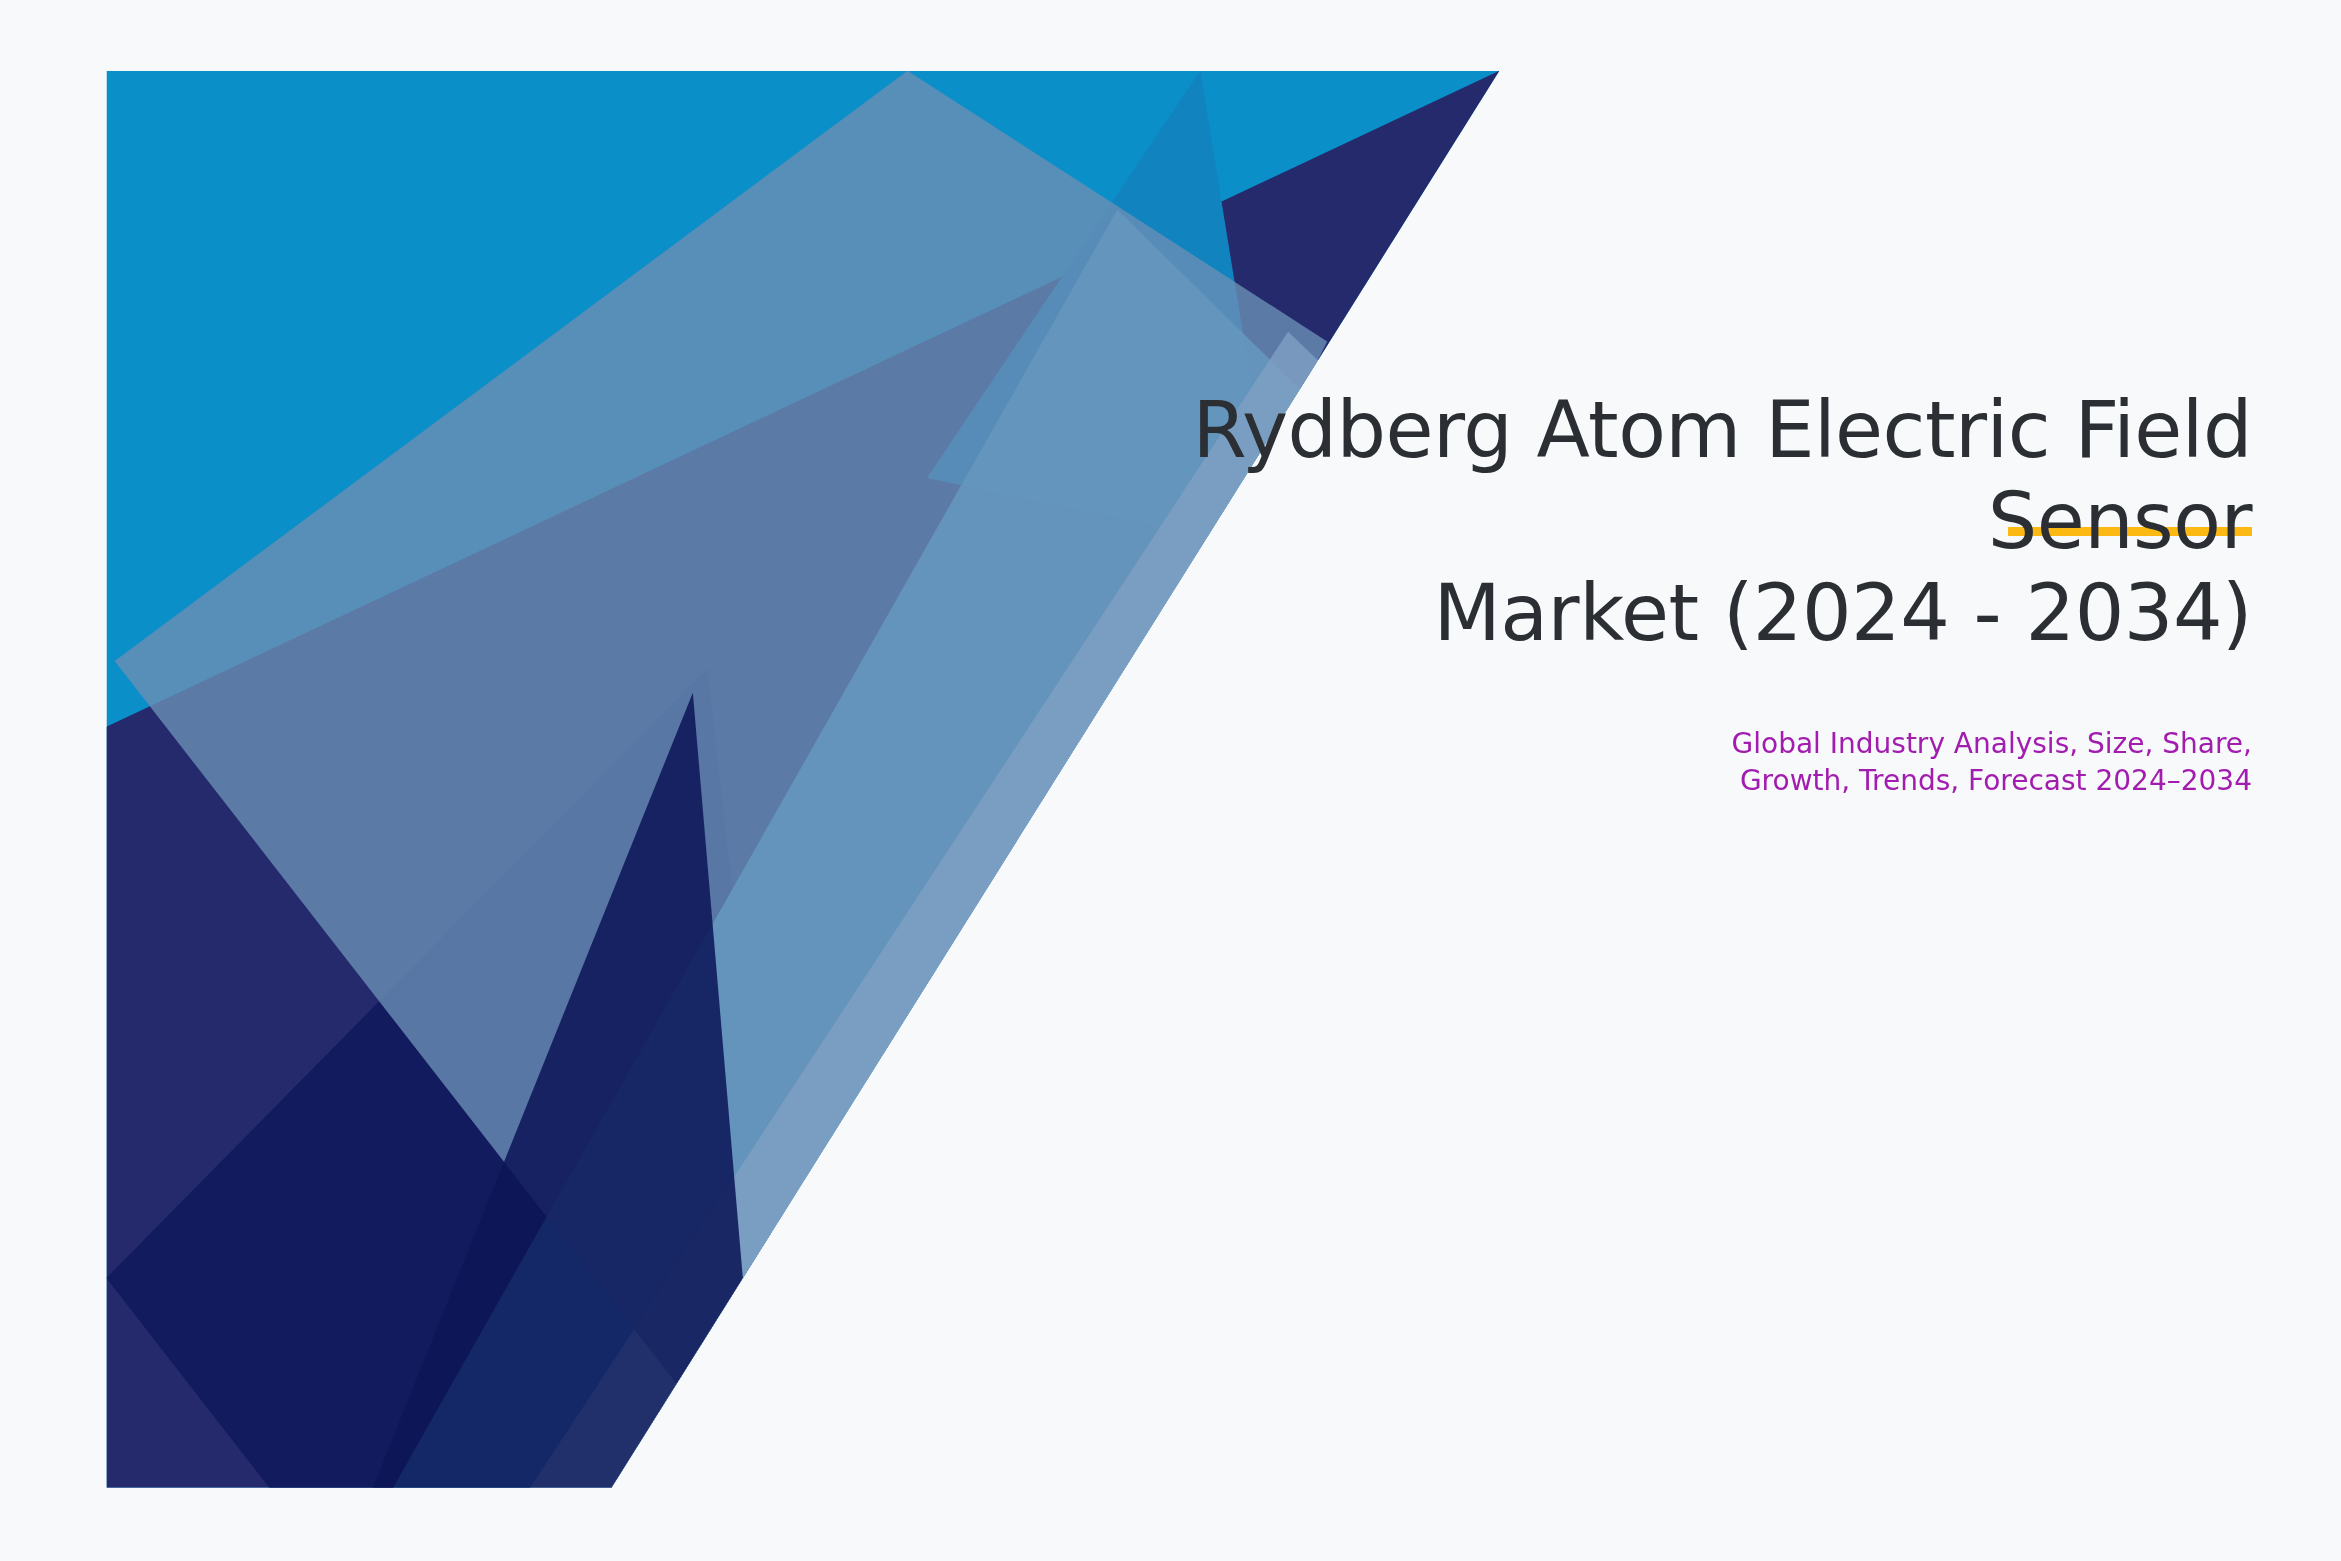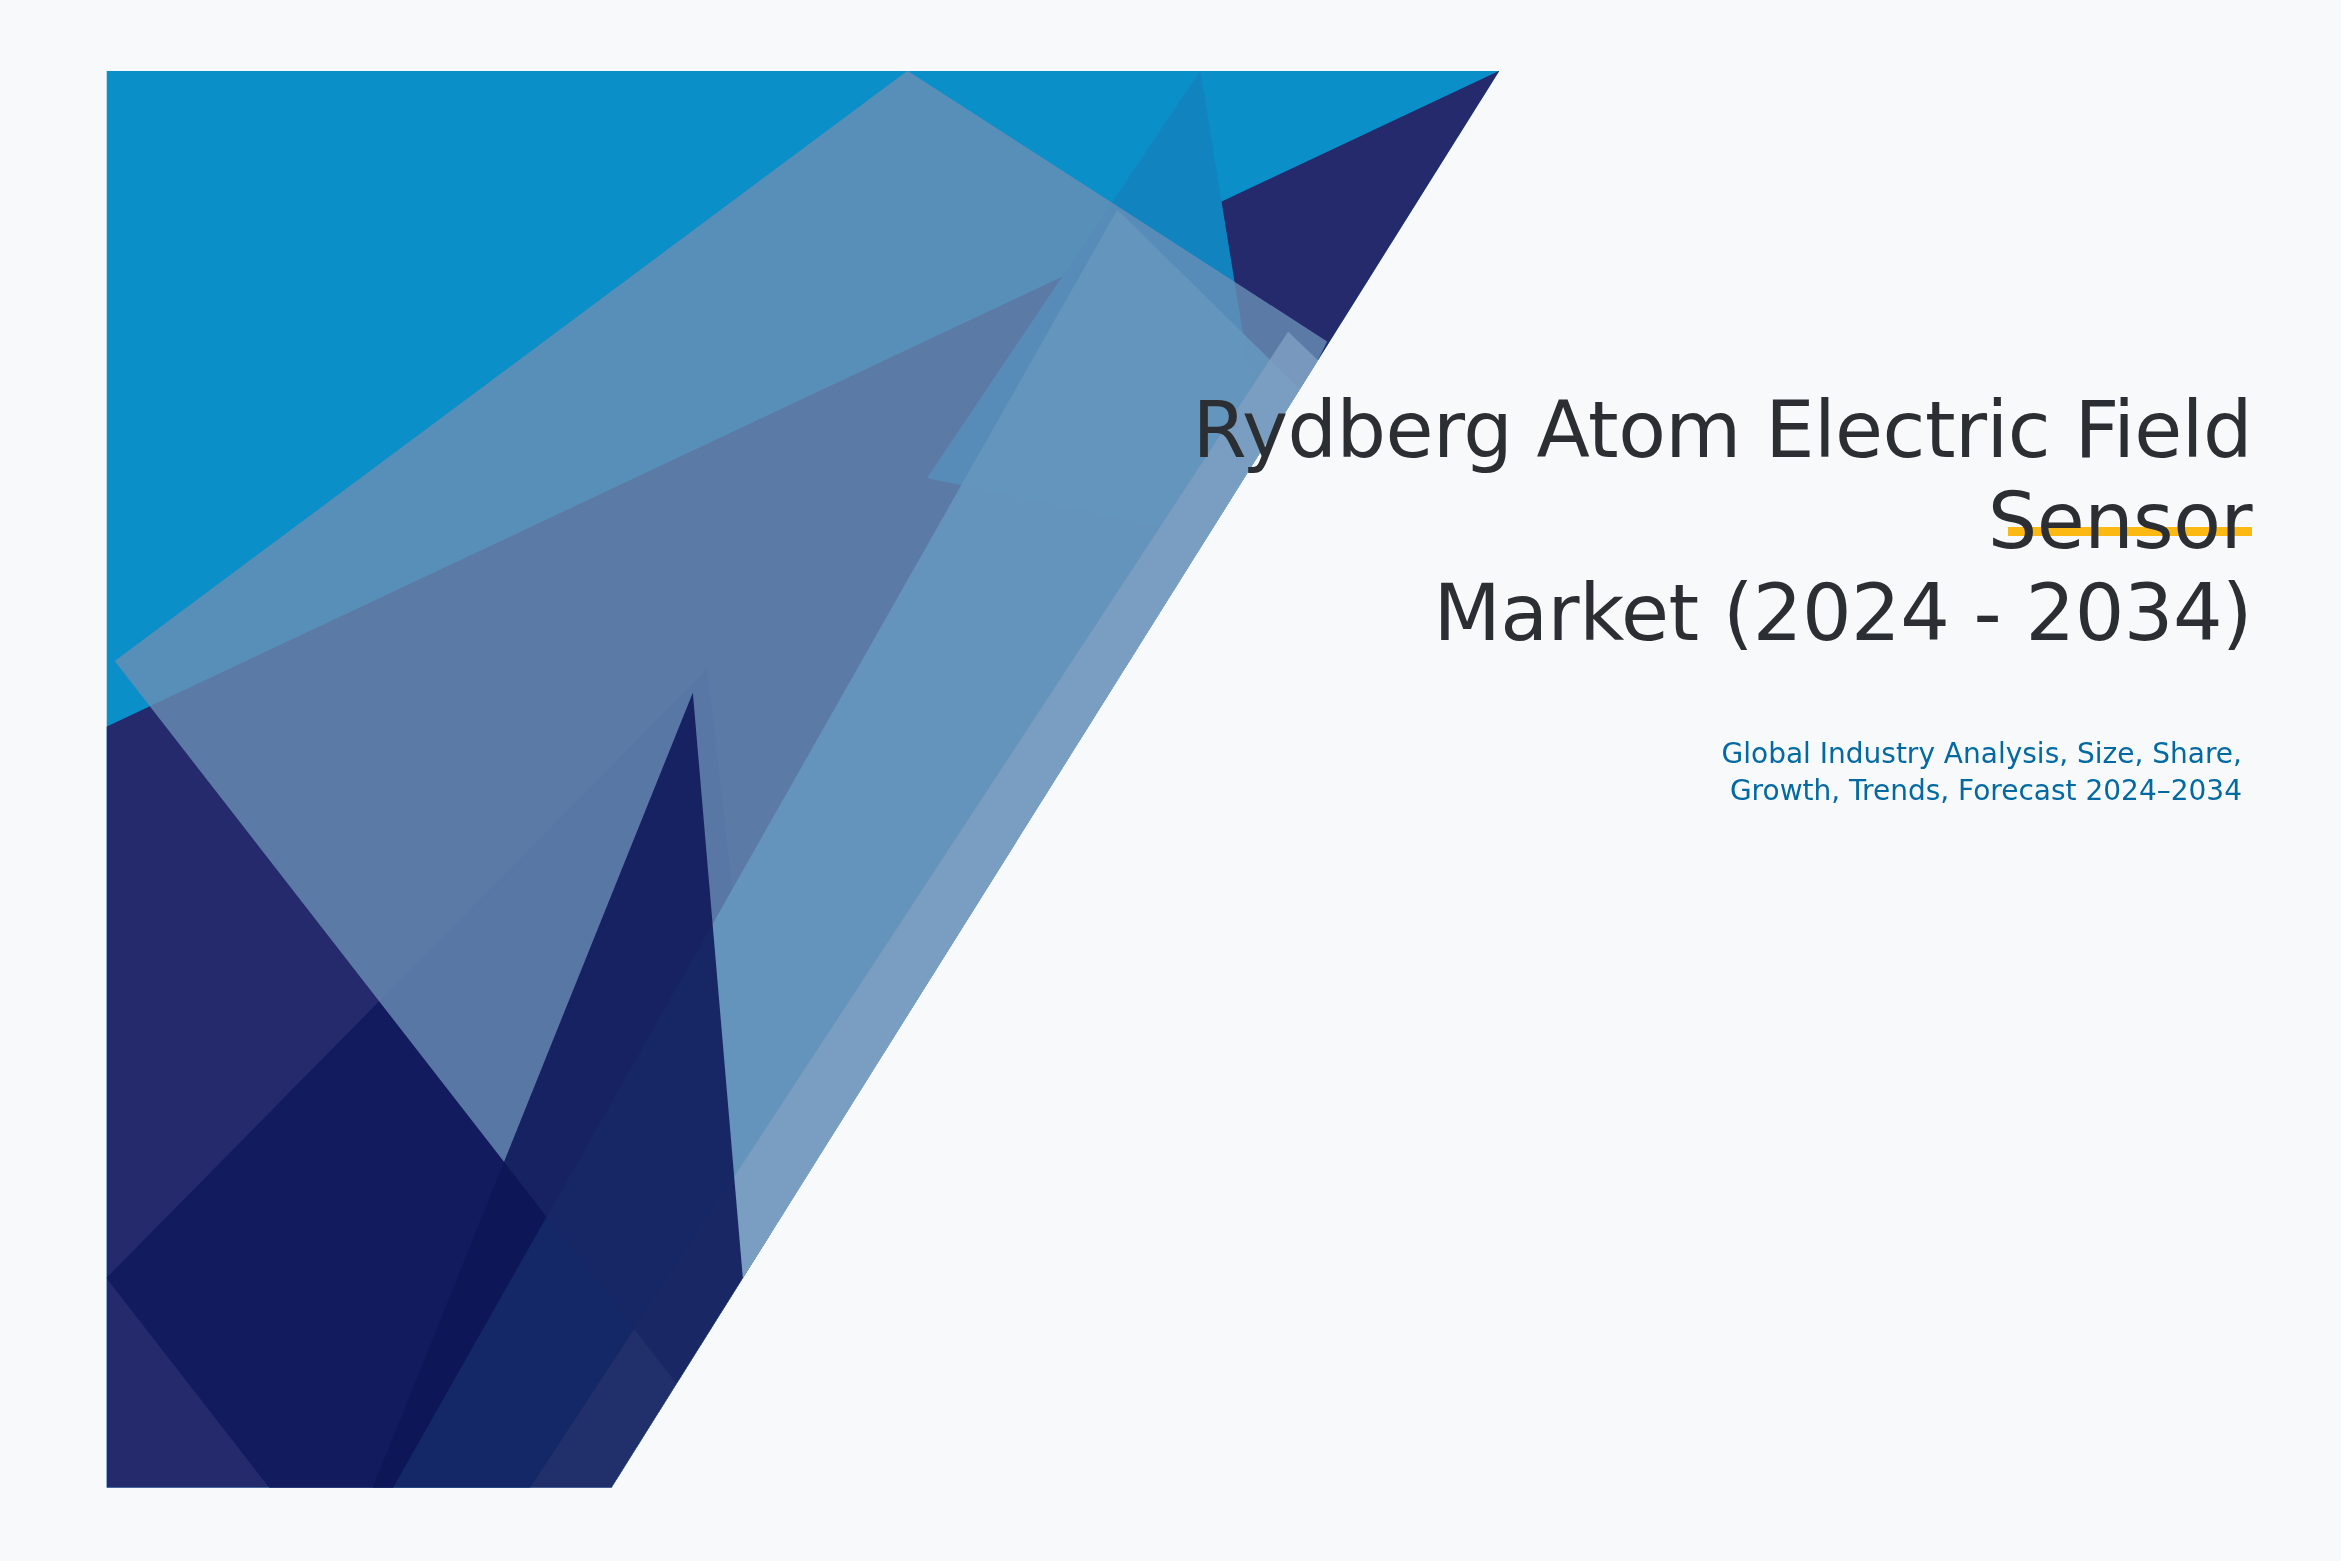--- a/index.html
+++ b/index.html
@@ -53,27 +53,27 @@
   .accent-bar {
     position: absolute;
     right: 0px;
     top: 142px;
     width: 244px;
     height: 9.3px;
     background: #fdb913;
     z-index: 1;
   }
   .subtitle {
-    margin: 10px;
+    margin: 0;
     padding-top: 66px;
     font-family: "DejaVu Sans", sans-serif;
     font-size: 28px;
     font-weight: 400;
     line-height: 1.33;
-    color: #0369a1;
+    color: #a21caf;
     white-space: pre-line;
   }
 </style>
 </head>
 <body>
 
 <div class="cover">
 
   <svg class="artwork" viewBox="0 0 4800 3200" preserveAspectRatio="none">
     <defs>

